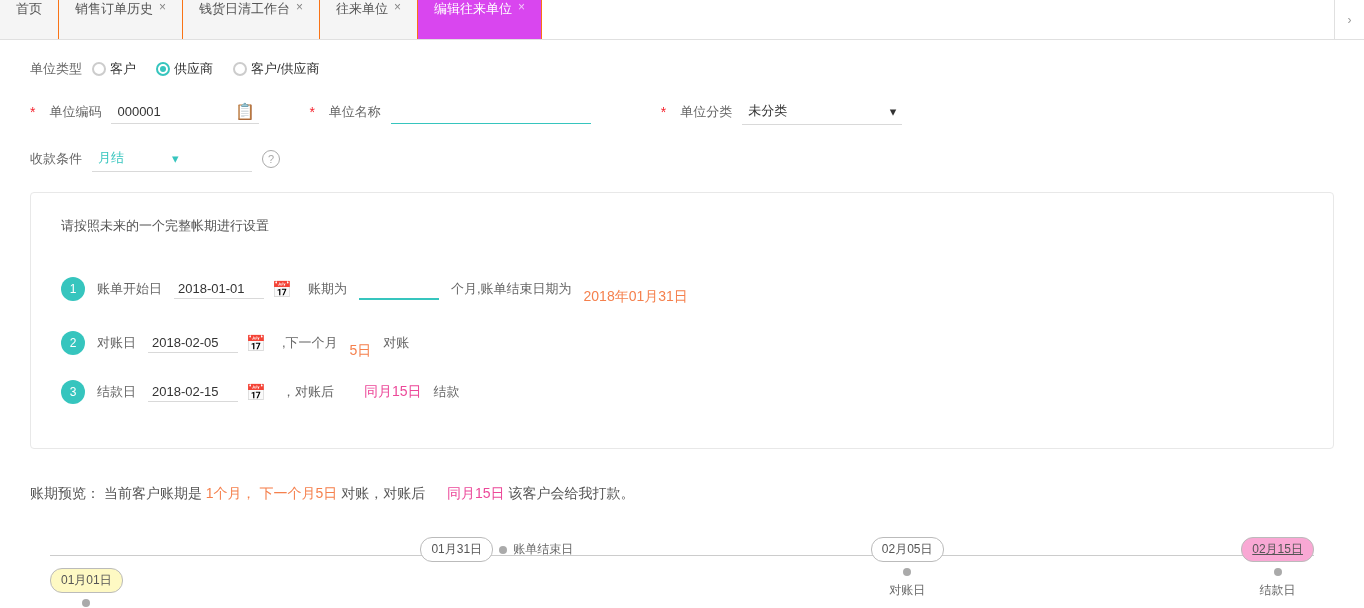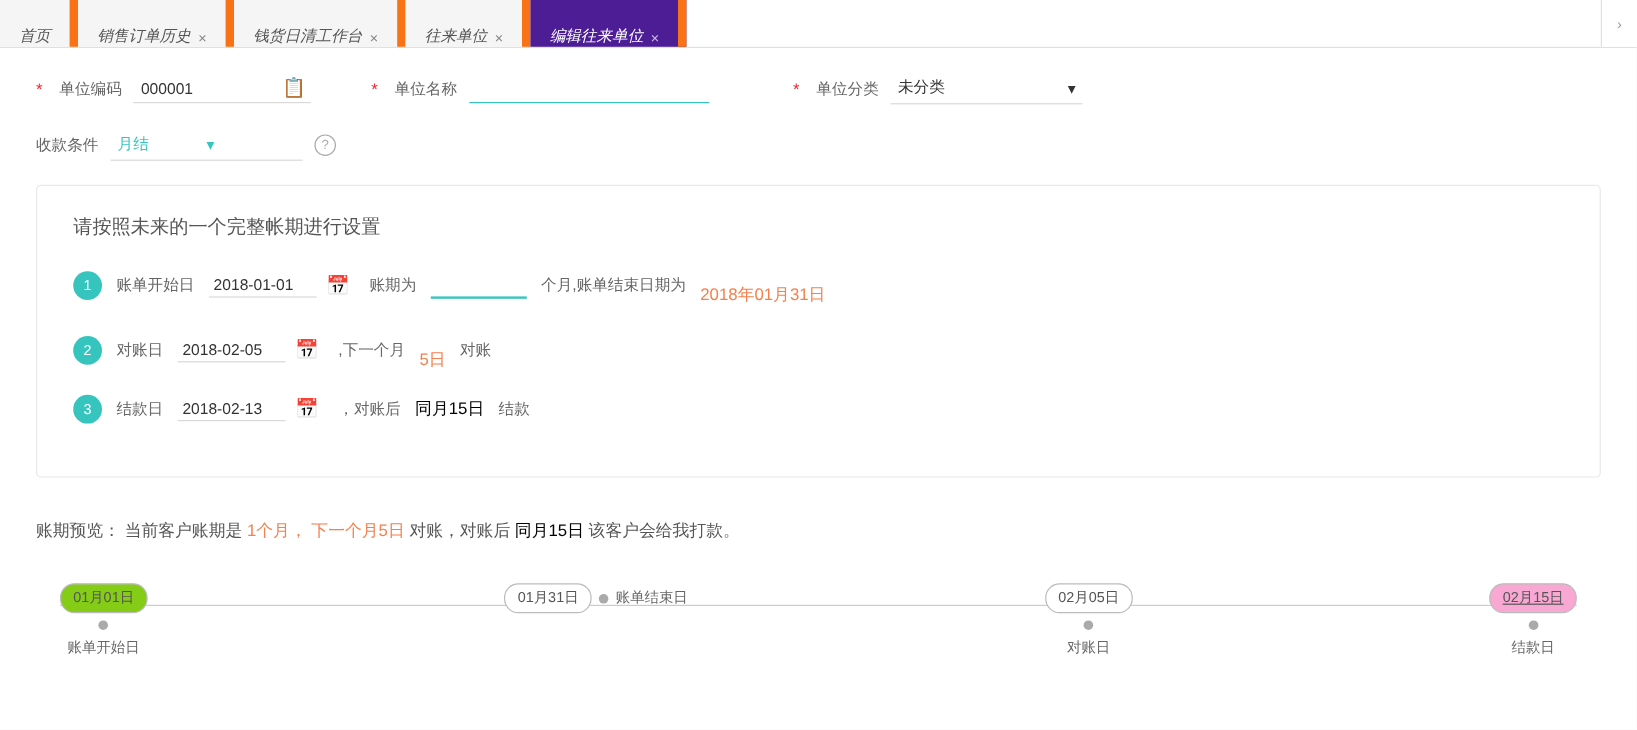--- a/index.html
+++ b/index.html
@@ -9,34 +9,33 @@
     .tab-bar {
       display: flex;
       align-items: stretch;
       background: #fff;
       border-bottom: 1px solid #e0e0e0;
       height: 40px;
       padding-left: 0;
     }
     .tab-item {
       display: flex;
-      align-items: flex-end;
+      align-items: flex-start;
       padding: 0 16px;
       cursor: pointer;
       font-size: 13px;
       color: #555;
-      border-right: 7px solid #f97316;
+      border-right: 1px solid #f97316;
       position: relative;
       white-space: nowrap;
       background: #f5f5f5;
       gap: 6px;
-      font-style: italic;
     }
     .tab-item.active {
-      background: #4c1d95;
+      background: #d946ef;
       color: #fff;
     }
     .tab-item .close-icon {
       font-size: 12px;
       opacity: 0.7;
       cursor: pointer;
     }
     .tab-item.active .close-icon { color: #fff; }
     .tab-arrow {
       width: 30px;
@@ -178,23 +177,23 @@
     }
 
     
     .settings-box {
       border: 1px solid #e8e8e8;
       border-radius: 4px;
       padding: 24px 30px;
       margin-bottom: 20px;
     }
     .settings-title {
-      font-size: 16px;
+      font-size: 13px;
       color: #555;
-      margin-bottom: 21px;
+      margin-bottom: 37px;
     }
     .settings-row {
       display: flex;
       align-items: center;
       margin-bottom: 20px;
       gap: 12px;
     }
     .row-number {
       width: 24px;
       height: 24px;
@@ -236,22 +235,23 @@
     .info-text {
       font-size: 13px;
       color: #666;
     }
     .highlight-orange {
       color: #f5804d;
       font-weight: 500;
       margin-top: 16px;
     }
     .highlight-teal {
-      color: #000000;
+      color: #ec4899;
       font-weight: 500;
+      margin-left: 18px;
     }
 
     
     .preview-section {
       padding: 16px 0;
     }
     .preview-text {
       font-size: 14px;
       color: #555;
       margin-bottom: 24px;
@@ -282,20 +282,37 @@
   </div>
   <div class="tab-item active">
     <span>编辑往来单位</span>
     <span class="close-icon">×</span>
   </div>
   <div class="tab-arrow">›</div>
 </div>
 
 <div class="main-content">
 
+  <div class="form-row">
+    <span class="form-label">单位类型</span>
+    <div class="radio-group">
+      <label class="radio-item">
+        <div class="radio-circle"></div>
+        <span>客户</span>
+      </label>
+      <label class="radio-item">
+        <div class="radio-circle checked"></div>
+        <span>供应商</span>
+      </label>
+      <label class="radio-item">
+        <div class="radio-circle"></div>
+        <span>客户/供应商</span>
+      </label>
+    </div>
+  </div>
 
   <div class="form-row">
     <span class="required-star">*</span>
     <span class="form-label">单位编码</span>
     <div class="input-with-icon">
       <input type="text" class="form-input" style="width: 120px; border-bottom: none;" value="000001">
       <span class="calendar-icon">📋</span>
     </div>
     <span style="margin-left:30px;"></span>
     <span class="required-star">*</span>
@@ -350,21 +367,21 @@
         <span class="highlight-orange">5日</span>
         <span class="info-text"> 对账</span>
     </div>
 
     <div class="settings-row">
       <div class="row-number">
         <span>3</span>
       </div>
       <span class="row-label">结款日</span>
       <div class="date-input">
-        <span class="date-text">2018-02-13</span>
+        <span class="date-text">2018-02-15</span>
         <span class="calendar-icon">📅</span>
       </div>
       <span class="info-text">，对账后 </span>
         <span class="highlight-teal">同月15日</span>
         <span class="info-text"> 结款</span>
     </div>
   </div>
 
   <div class="preview-section">
     <div class="preview-text">
@@ -378,21 +395,21 @@
     </div>
 
     <div class="timeline-wrapper">
       <div style="position:relative; height:70px; margin:0 20px;">
 
         <div style="position:absolute; top:18px; left:0; right:0; height:1px; background:#ccc;"></div>
 
         <div style="display:flex; justify-content:space-between; align-items:flex-start; position:relative; height:100%;">
 
           <div style="display:flex; flex-direction:column; align-items:center; gap:6px;">
-            <div style="background:#84cc16; border:1px solid #bbb; border-radius:12px; padding:3px 10px; font-size:12px; color:#555; white-space:nowrap; z-index:1;">
+            <div style="background:#fef9c3; border:1px solid #bbb; border-radius:12px; padding:3px 10px; font-size:12px; color:#555; white-space:nowrap; z-index:1;margin-top:31px;">
               <span>01月01日</span>
             </div>
             <div style="width:8px; height:8px; border-radius:50%; background:#aaa; z-index:1;"></div>
             <span style="font-size:12px; color:#666;">账单开始日</span>
           </div>
 
           <div style="display:flex; flex-direction:row; align-items:center; gap:6px;">
             <div style="background:#fff; border:1px solid #bbb; border-radius:12px; padding:3px 10px; font-size:12px; color:#555; white-space:nowrap; z-index:1;">
               <span>01月31日</span>
             </div>

